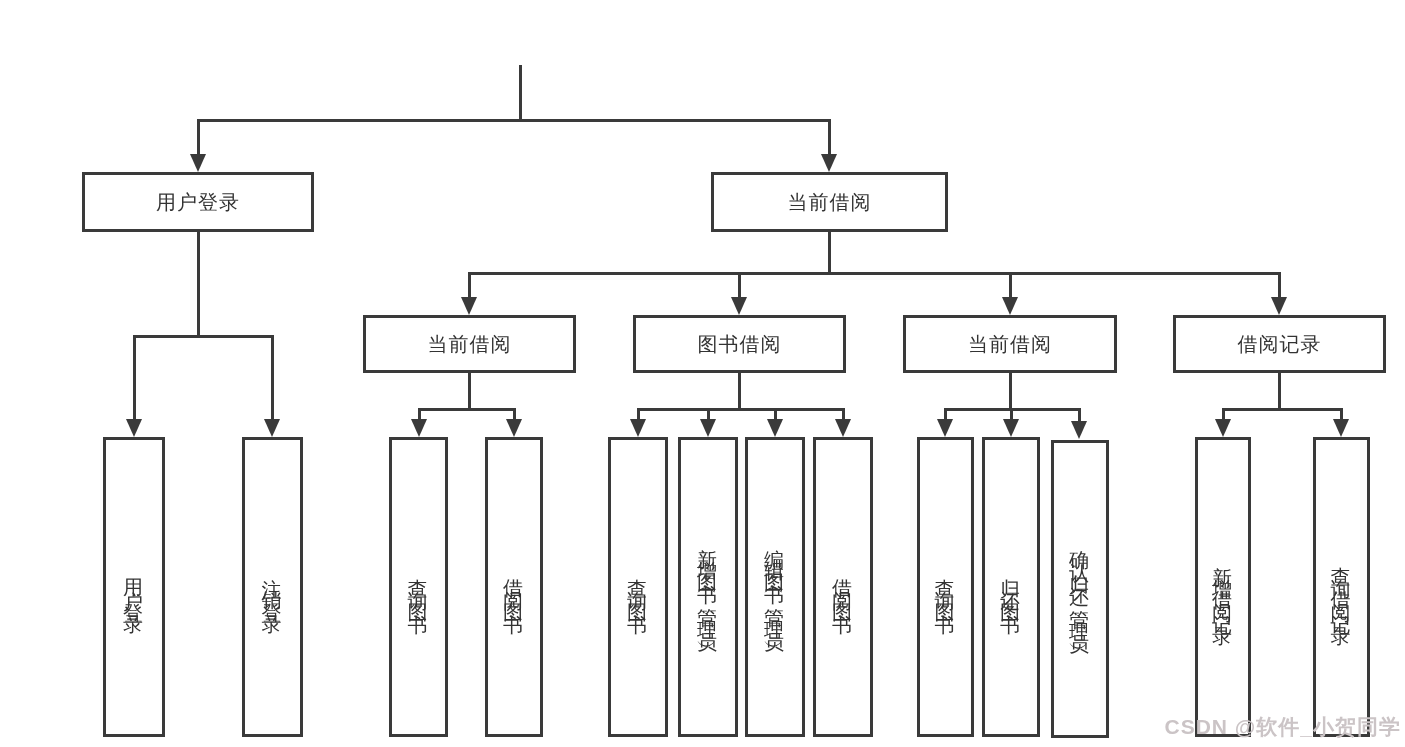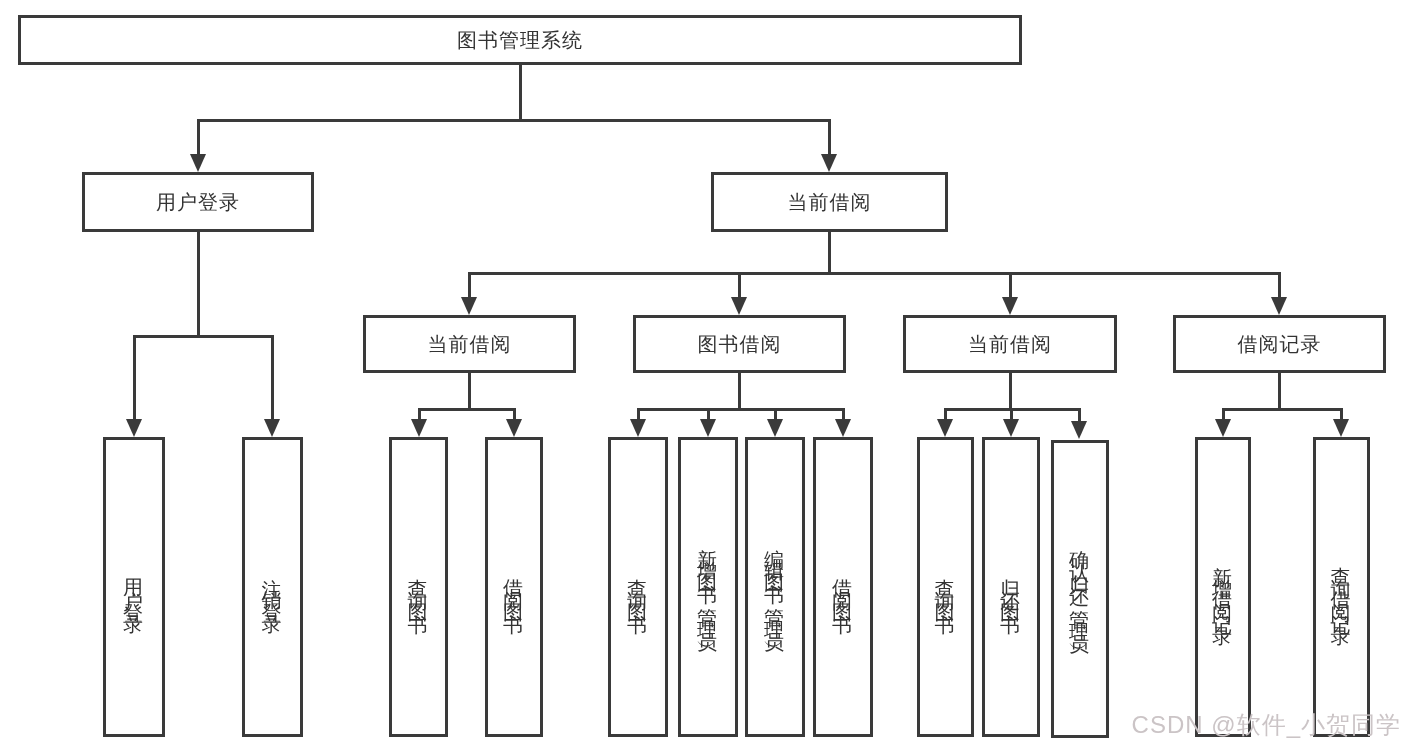--- a/index.html
+++ b/index.html
@@ -64,34 +64,32 @@
     position:absolute;
     width:0;height:0;
     border-left:8px solid transparent;
     border-right:8px solid transparent;
     border-top:18px solid var(--line);
   }
   .watermark{
     position:absolute;
     right:4px;
     bottom:6px;
-    font-size:24px;
+    font-size:21px;
     color:var(--watermark);
     letter-spacing:1px;
     pointer-events:none;
+    font-weight:bold;
   }
 </style>
 </head>
 <body>
 
 <div class="stage">
 
-  <div class="node" style="left:18px;top:15px;width:1004px;height:50px;">
-    <span>图书管理系统</span>
-  </div>
 
   <div class="node" style="left:82px;top:172px;width:232px;height:60px;">
     <span>用户登录</span>
   </div>
   <div class="node" style="left:711px;top:172px;width:237px;height:60px;">
     <span>当前借阅</span>
   </div>
 
   <div class="node" style="left:363px;top:315px;width:213px;height:58px;">
     <span>当前借阅</span>

